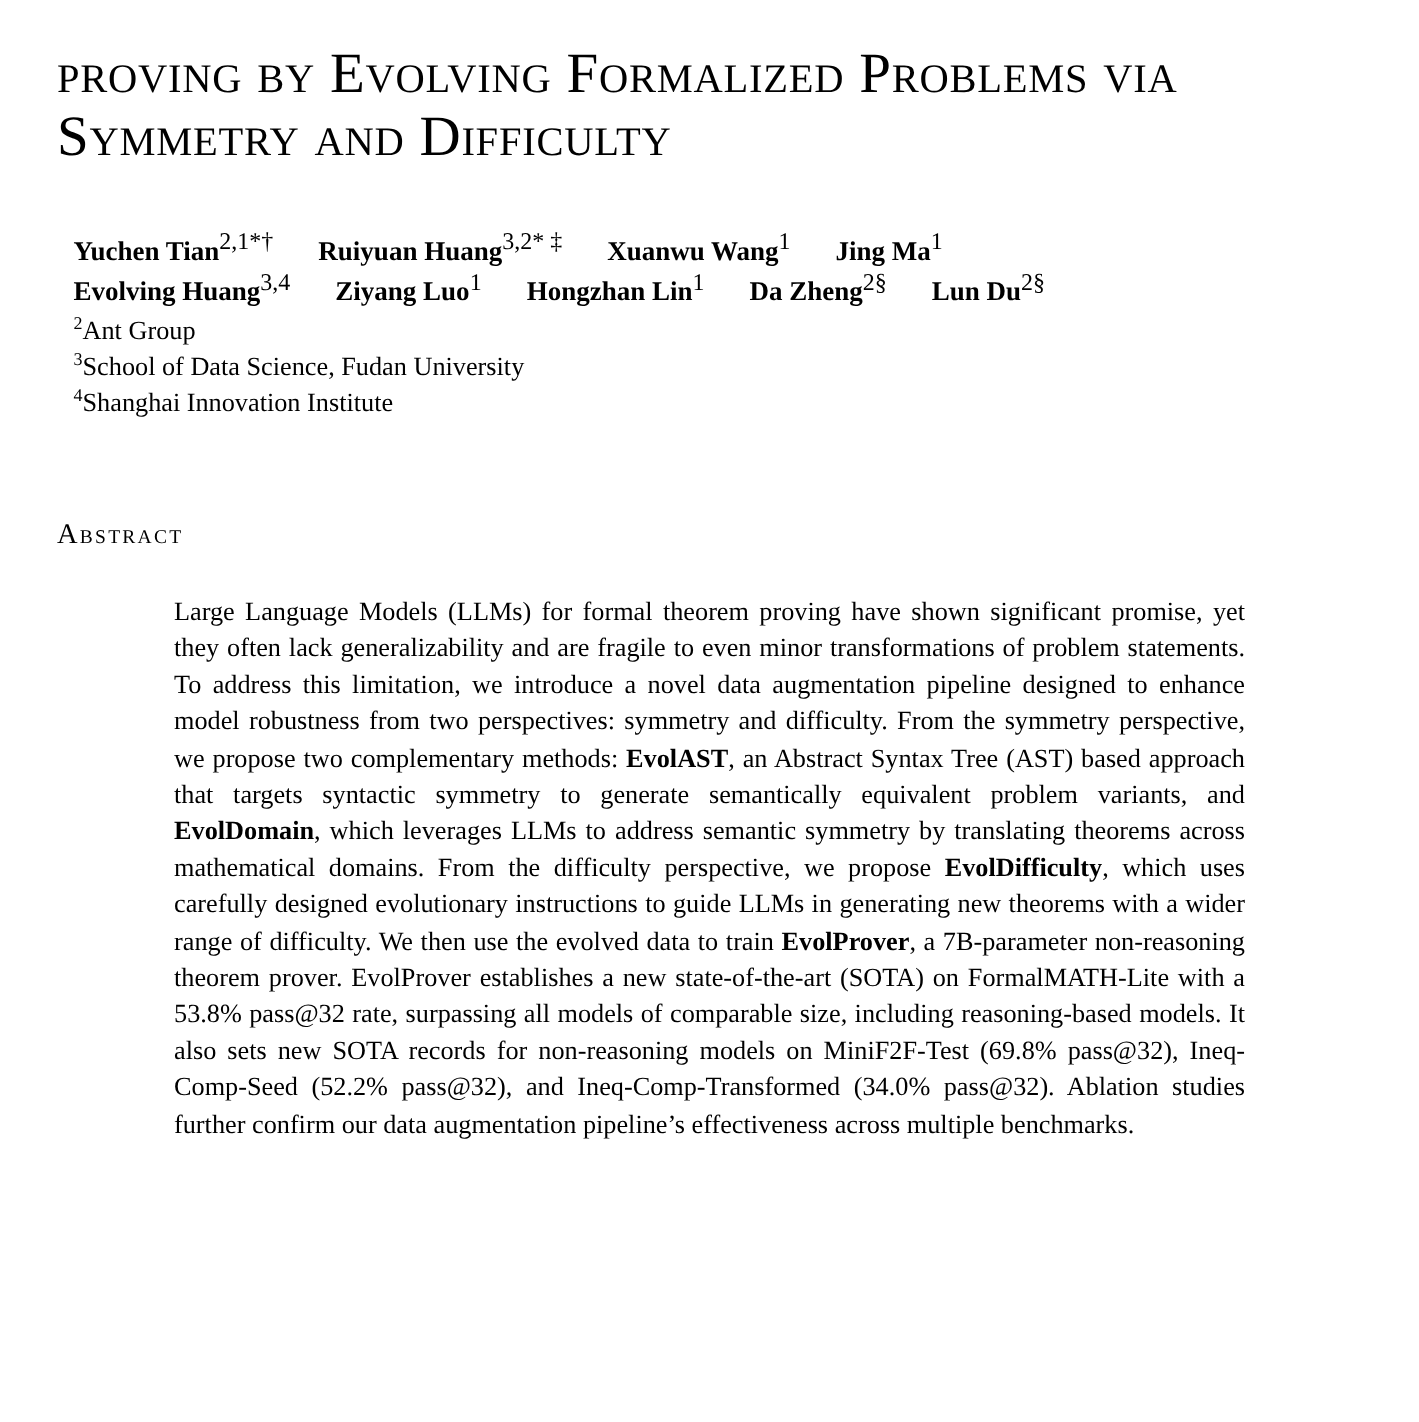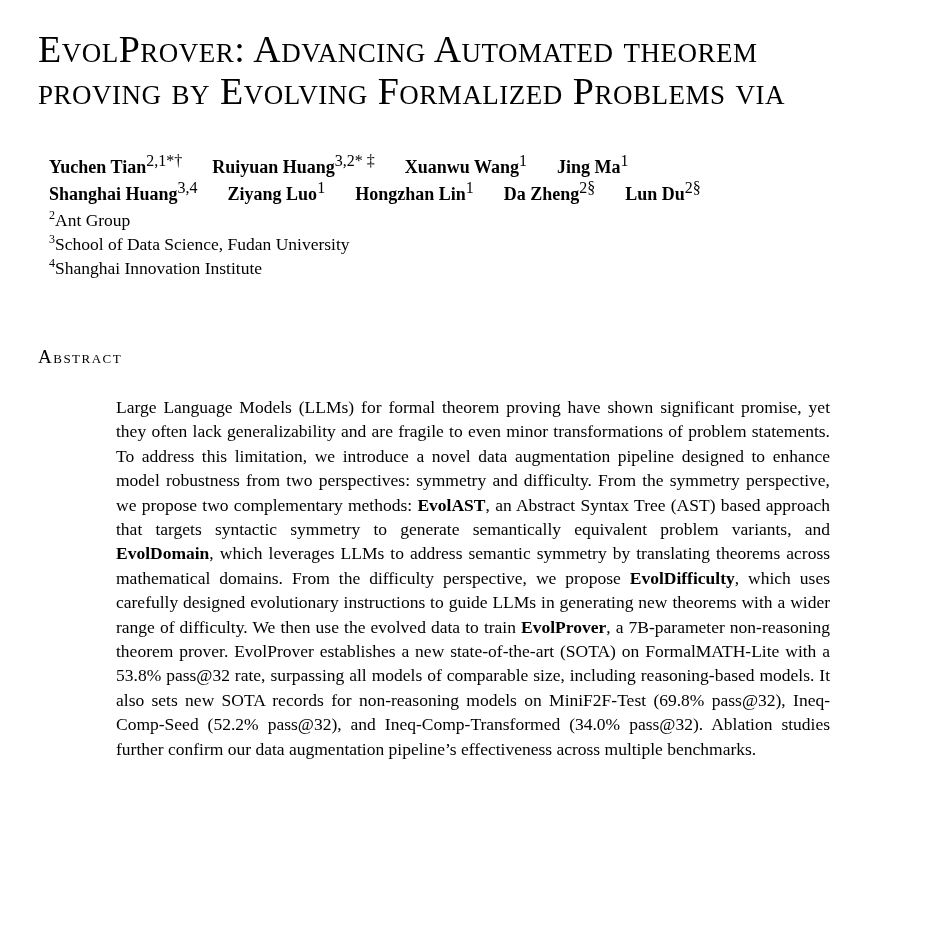--- a/index.html
+++ b/index.html
@@ -73,27 +73,27 @@
     text-align: justify;
   }
   .abstract-body b { font-weight: bold; }
 </style>
 </head>
 <body>
 
 <div class="page">
 
   <h1 class="title">
-    <div>EvolProver: Advancing Automated theorem</div>
     <div>proving by Evolving Formalized Problems via</div>
+    <div>Symmetry and Difficulty</div>
   </h1>
 
   <div class="authors">
       <div class="author-row"><span class="author"><b>Yuchen Tian</b><sup>2,1*†</sup></span><span class="author"><b>Ruiyuan Huang</b><sup>3,2* ‡</sup></span><span class="author"><b>Xuanwu Wang</b><sup>1</sup></span><span class="author"><b>Jing Ma</b><sup>1</sup></span></div>
-      <div class="author-row"><span class="author"><b>Shanghai Huang</b><sup>3,4</sup></span><span class="author"><b>Ziyang Luo</b><sup>1</sup></span><span class="author"><b>Hongzhan Lin</b><sup>1</sup></span><span class="author"><b>Da Zheng</b><sup>2§</sup></span><span class="author"><b>Lun Du</b><sup>2§</sup></span></div>
+      <div class="author-row"><span class="author"><b>Evolving Huang</b><sup>3,4</sup></span><span class="author"><b>Ziyang Luo</b><sup>1</sup></span><span class="author"><b>Hongzhan Lin</b><sup>1</sup></span><span class="author"><b>Da Zheng</b><sup>2§</sup></span><span class="author"><b>Lun Du</b><sup>2§</sup></span></div>
     </div>
 
   <div class="affiliations">
       <div class="affiliation"><sup>2</sup><span>Ant Group</span></div>
       <div class="affiliation"><sup>3</sup><span>School of Data Science, Fudan University</span></div>
       <div class="affiliation"><sup>4</sup><span>Shanghai Innovation Institute</span></div>
     </div>
 
   <div class="abstract-heading">Abstract</div>
 

